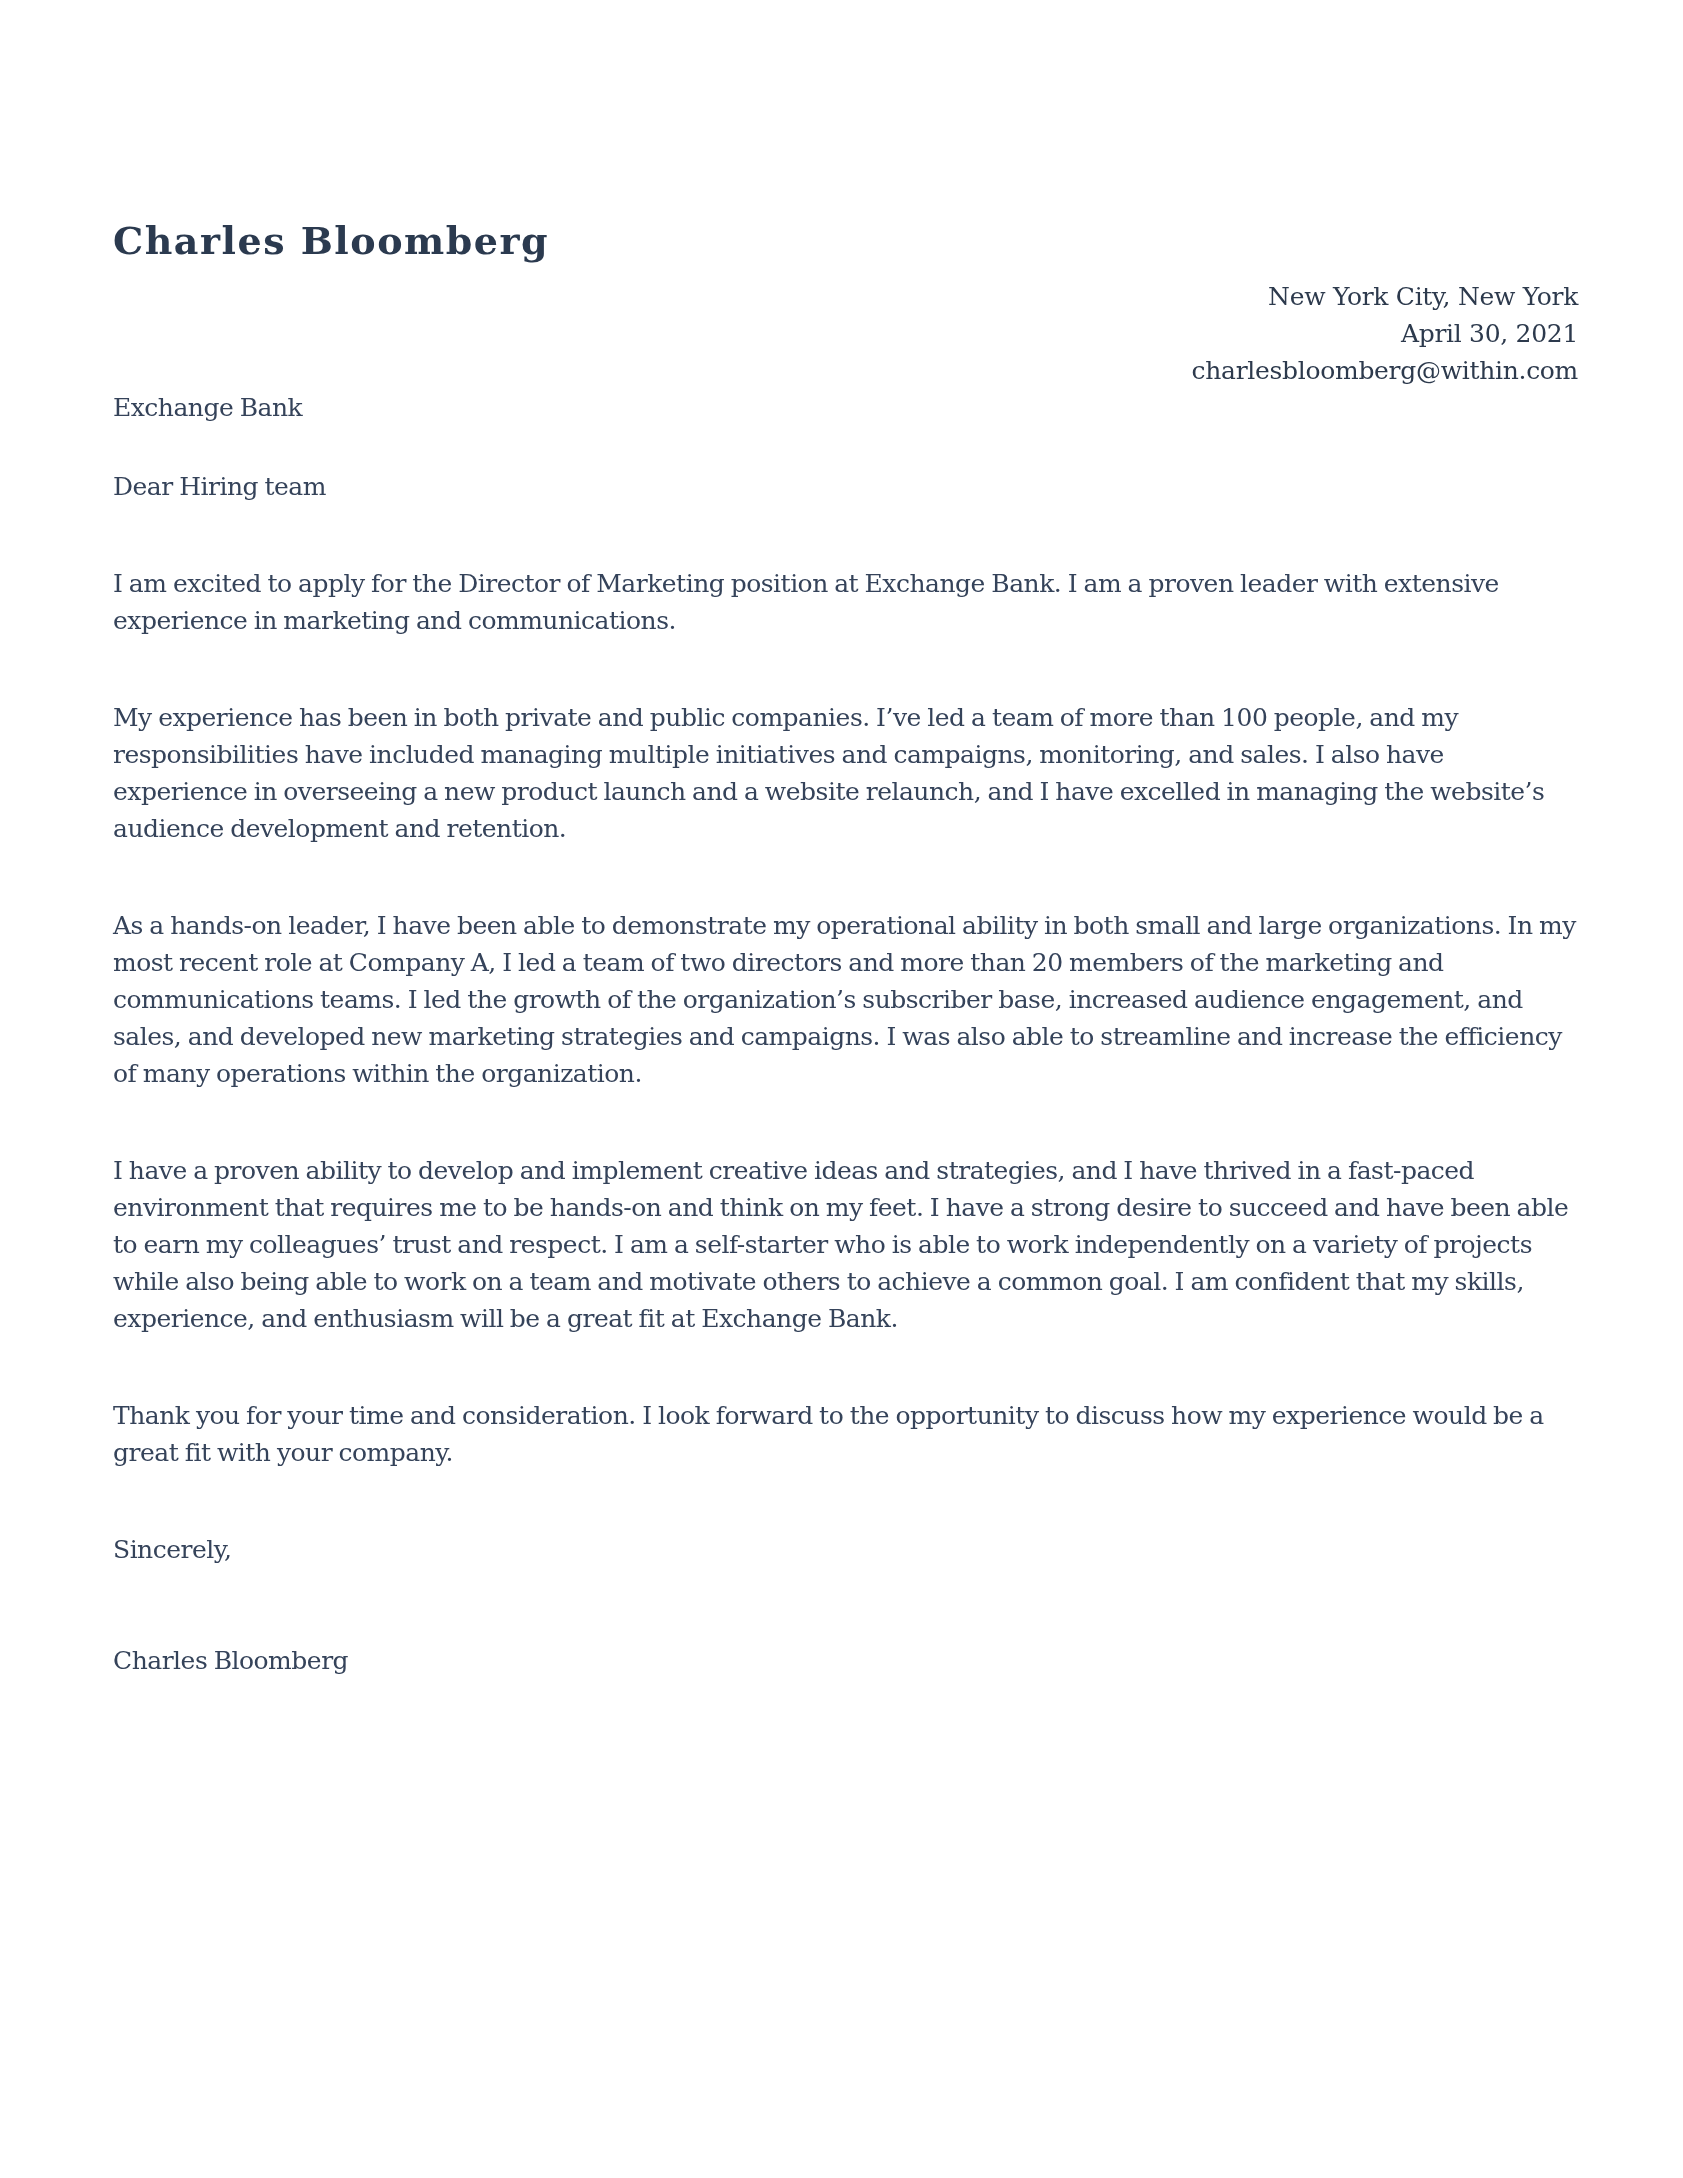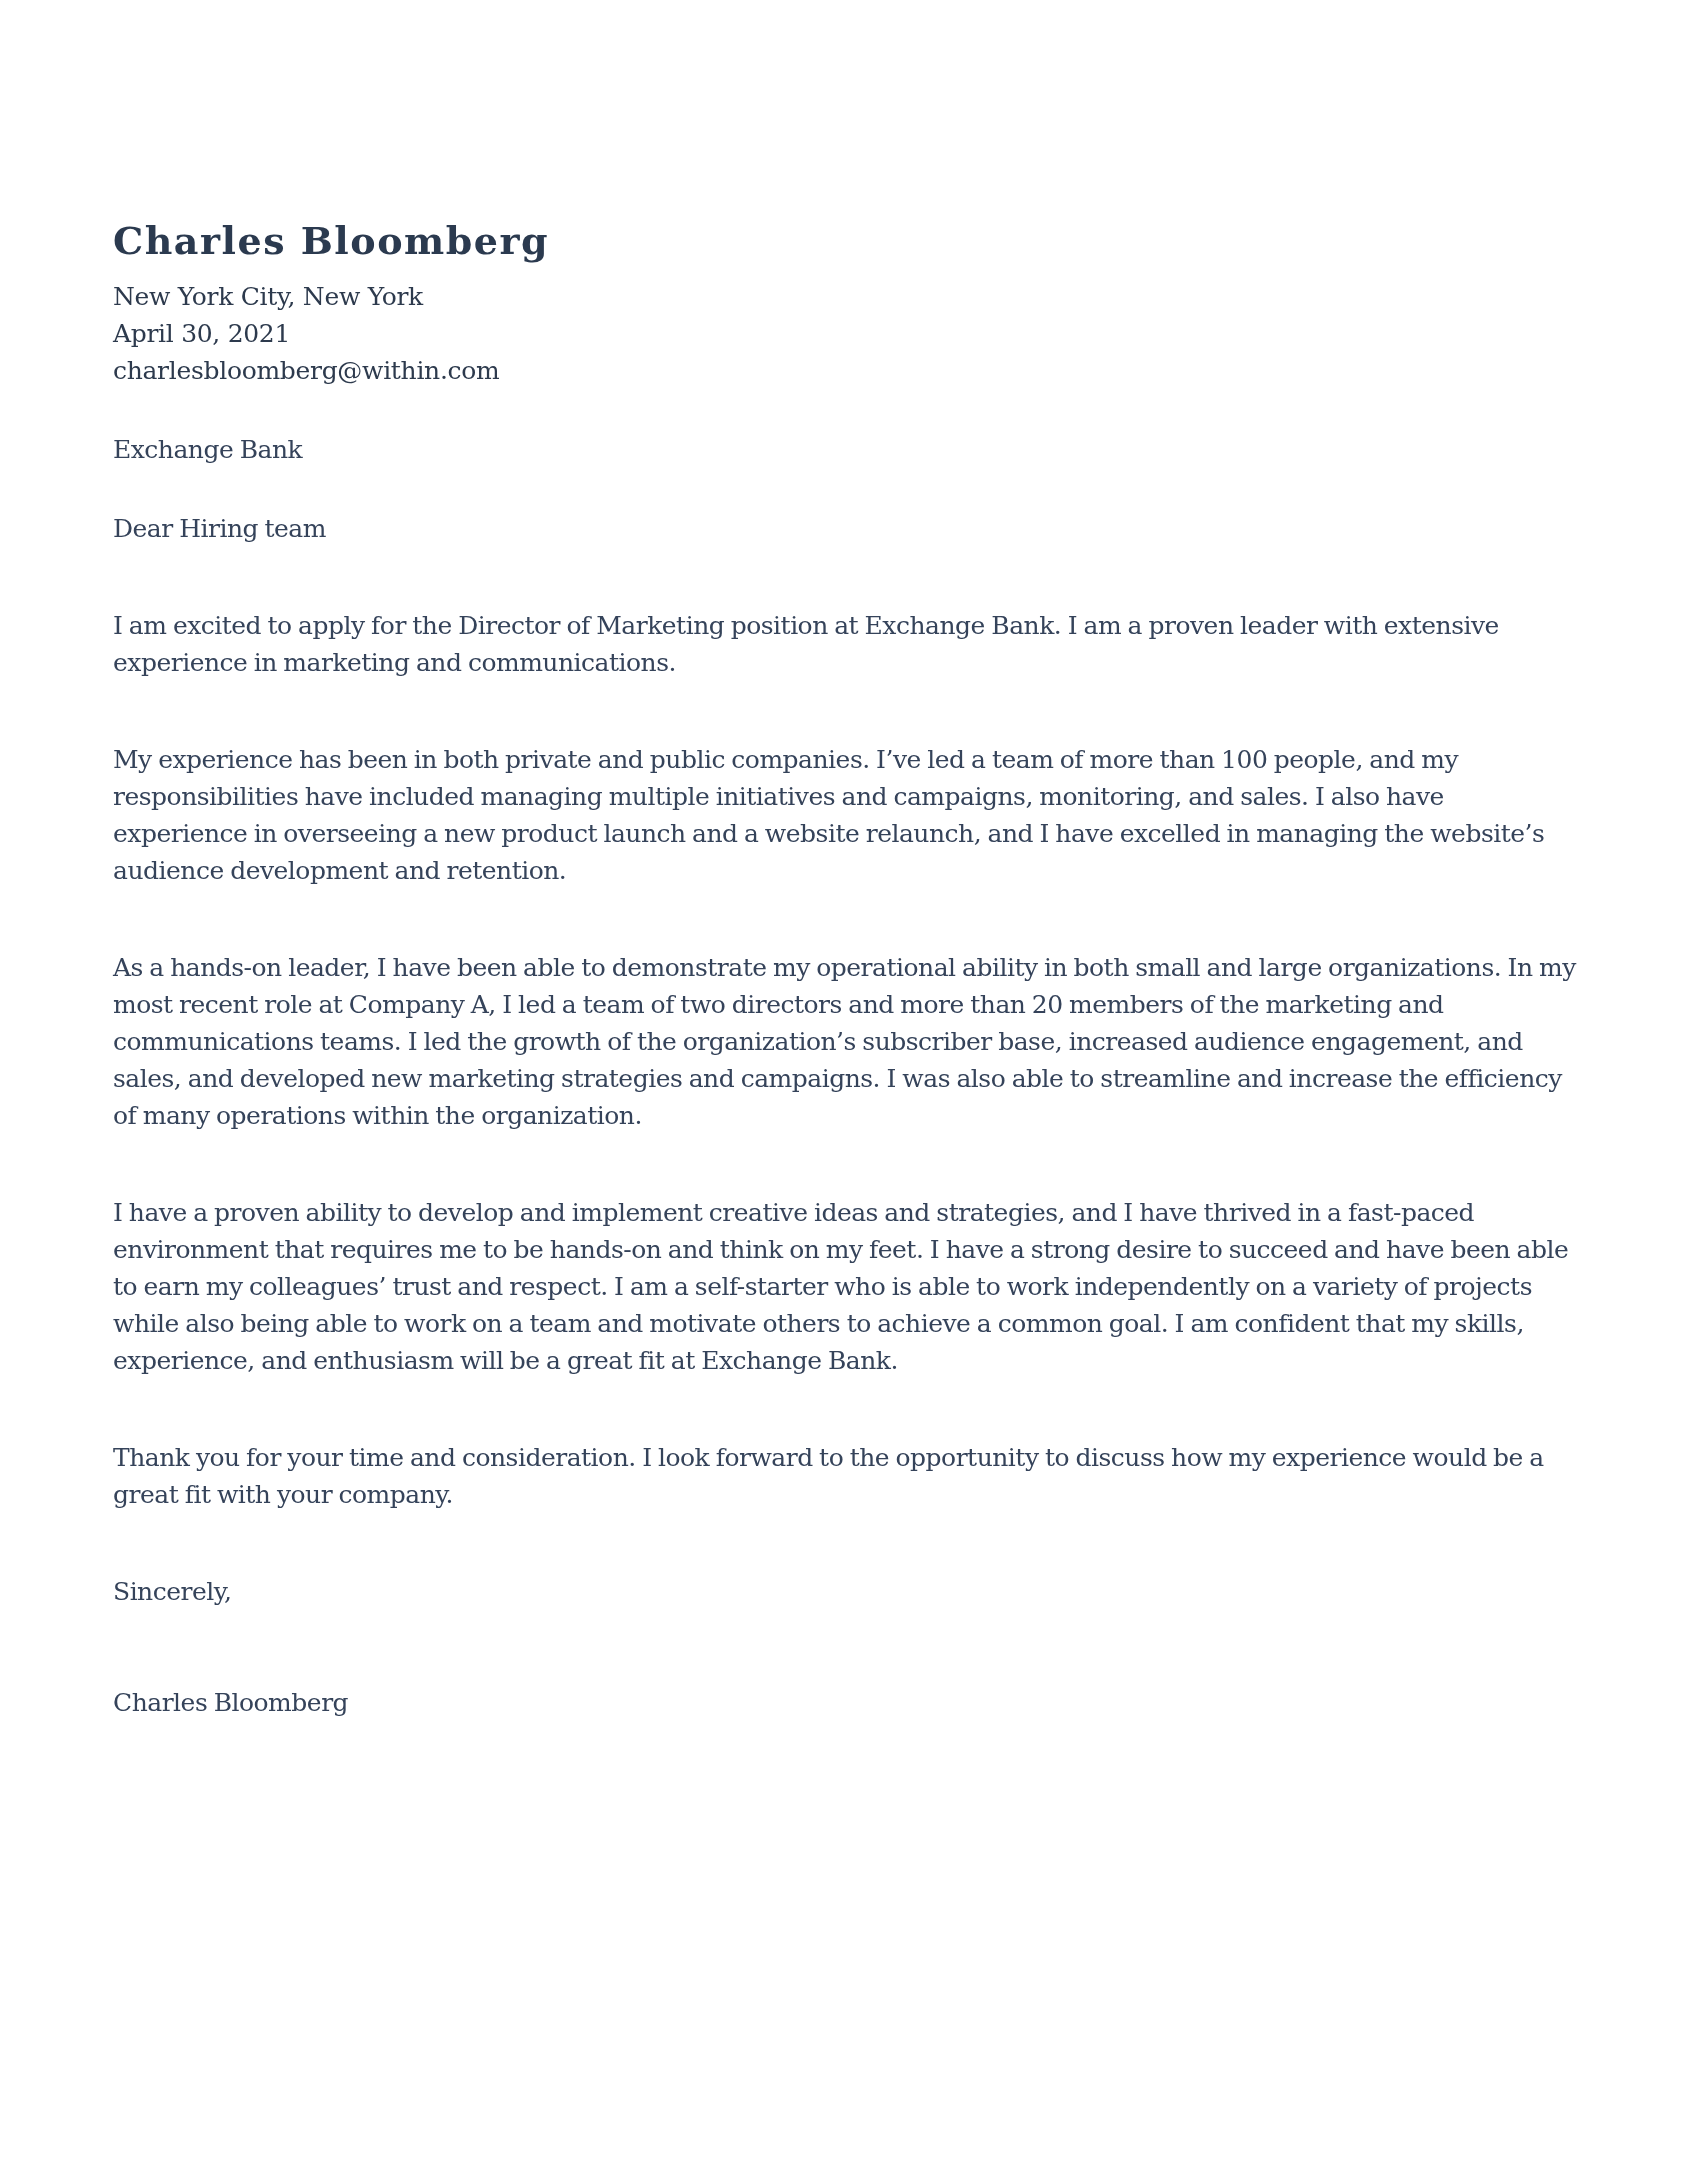--- a/index.html
+++ b/index.html
@@ -7,26 +7,26 @@
   .page {
     position: absolute; left: 113px; top: 216px; width: 1465px;
     color: #2d3a4d;
     font-family: "DejaVu Serif", "Liberation Serif", serif;
   }
   .name {
     font-family: "DejaVu Serif", serif;
     font-weight: bold; font-size: 38px; letter-spacing: 1.5px;
     margin: 0 0 12px 0; line-height: 50px; color: #2b3a4f;
   }
-  .contact div { font-size: 25px; line-height: 37px; letter-spacing: -0.3px; }
+  .contact div { font-size: 25px; line-height: 37px; letter-spacing: -0.3px; text-align: right; }
   .body-text {
     font-size: 25px; line-height: 37px; letter-spacing: -0.5px;
     word-spacing: -1px; color: #35435a;
   }
-  .recipient { margin-top: 42px; }
+  .recipient { }
   .salutation { margin-top: 42px; }
   .para { margin-top: 60px; }
   .closing { margin-top: 60px; }
   .signature { margin-top: 74px; }
   p { margin: 0; }
 </style>
 </head>
 <body>
 
 <div class="page">

